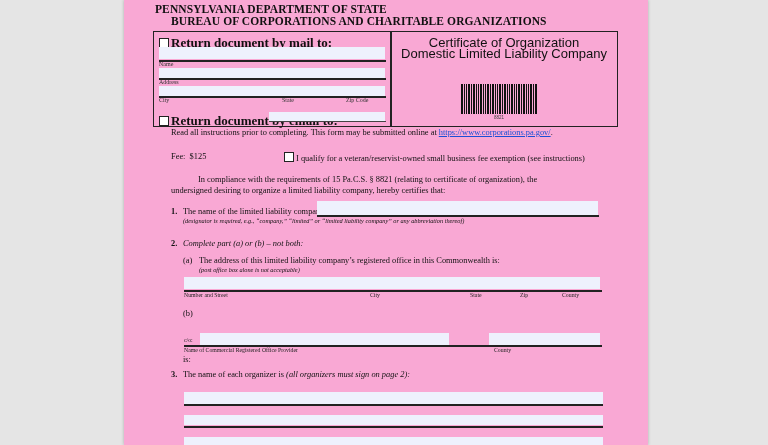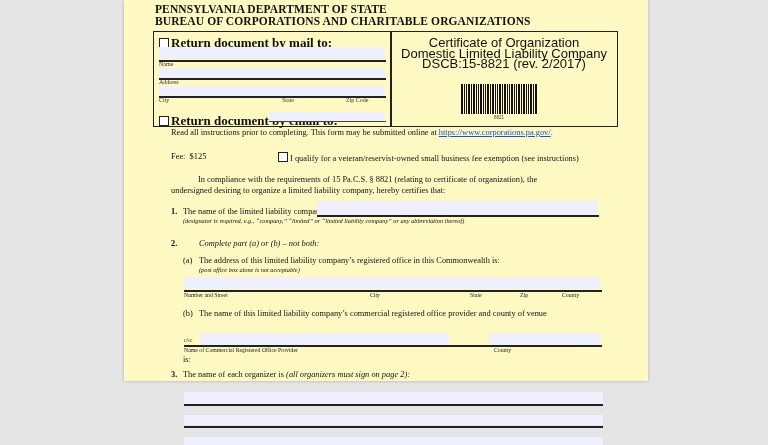--- a/index.html
+++ b/index.html
@@ -1,17 +1,17 @@
 <!DOCTYPE html>
 <html><head>
 <meta charset="utf-8">
 <style>
   html,body{margin:0;padding:0;}
   body{width:768px;height:445px;overflow:hidden;background:#e5e5e5;position:relative;font-family:"Liberation Serif",serif;color:#111;}
-  .page{position:absolute;left:124px;top:0;width:524px;height:381px;background:#fef9c3;box-shadow:0 0 3px rgba(0,0,0,0.25);}
+  .page{position:absolute;left:124px;top:0;width:524px;height:445px;background:#f9a8d4;box-shadow:0 0 3px rgba(0,0,0,0.25);}
   .abs{position:absolute;white-space:nowrap;}
   .hdr{font-weight:bold;font-size:11.5px;letter-spacing:0.1px;left:31px;}
   .box{position:absolute;left:29px;top:31px;width:465px;height:96px;border:1.5px solid #222;box-sizing:border-box;}
   .box .divider{position:absolute;left:236px;top:0;width:1.5px;height:100%;background:#222;}
   .chk{display:inline-block;width:8px;height:8px;border:1px solid #222;vertical-align:-1px;margin-right:2px;background:#fff;}
   .small-b{font-size:13px;font-weight:bold;}
   .tiny{font-size:6px;color:#333;}
   .fill{position:absolute;background:#eef1fd;}
   .line{position:absolute;height:1.5px;background:#222;}
   .thinline{position:absolute;height:1px;background:#444;}
@@ -23,21 +23,21 @@
   .it{font-style:italic;}
   .num{font-weight:bold;font-size:8.4px;}
   .lbl{font-size:5.8px;color:#222;}
 </style>
 </head>
 <body>
 
 <div class="page">
 
   <div class="abs hdr" style="top:3px;">PENNSYLVANIA DEPARTMENT OF STATE</div>
-  <div class="abs hdr" style="top:15px;">BUREAU OF CORPORATIONS AND CHARITABLE ORGANIZATIONS</div>
+  <div class="abs hdr" style="top:15px;margin-left:16px;">BUREAU OF CORPORATIONS AND CHARITABLE ORGANIZATIONS</div>
 
   <div class="box">
     <div class="divider"></div>
 
     <div class="abs small-b" style="left:5px;top:3px;">
       <span class="chk"></span><span>Return document by mail to:</span>
     </div>
 
     <div class="fill" style="left:5px;top:15px;width:226px;height:12px;"></div>
     <div class="line" style="left:5px;top:28px;width:227px;"></div>
@@ -55,21 +55,20 @@
 
     <div class="abs small-b" style="left:5px;top:81px;">
       <span class="chk"></span><span>Return document by email to:</span>
     </div>
     <div class="fill" style="left:115px;top:80px;width:116px;height:9px;"></div>
     <div class="thinline" style="left:115px;top:89px;width:117px;"></div>
 
     <div class="cert">
       <div>Certificate of Organization</div>
       <div>Domestic Limited Liability Company</div>
-      <div>DSCB:15-8821 (rev. 2/2017)</div>
     </div>
 
     <svg class="barcode" viewBox="0 0 76 30" preserveAspectRatio="none">
       <g fill="#111">
         <rect x="0" y="0" width="2" height="30"></rect>
           <rect x="3" y="0" width="1" height="30"></rect>
           <rect x="5" y="0" width="1" height="30"></rect>
           <rect x="7" y="0" width="2" height="30"></rect>
         <rect x="10" y="0" width="1" height="30"></rect>
           <rect x="12" y="0" width="2" height="30"></rect>
@@ -102,49 +101,48 @@
       </g>
     </svg>
     <div class="bc-label">8821</div>
   </div>
 
   <div class="abs body-t" style="left:47px;top:128px;">
     <span>Read all instructions prior to completing. This form may be submitted online at </span><span class="link">https://www.corporations.pa.gov/</span><span>.</span>
   </div>
 
   <div class="abs body-t" style="left:47px;top:152px;white-space:pre;">Fee:  $125</div>
-  <div class="abs body-t" style="left:116px;top:152px;padding-left:38px;">
+  <div class="abs body-t" style="left:122px;top:152px;padding-left:38px;">
     <span class="chk"></span><span>I qualify for a veteran/reservist-owned small business fee exemption (see instructions)</span>
   </div>
 
   <div class="abs body-t" style="left:74px;top:175px;">In compliance with the requirements of 15 Pa.C.S. § 8821 (relating to certificate of organization), the</div>
   <div class="abs body-t" style="left:47px;top:186px;">undersigned desiring to organize a limited liability company, hereby certifies that:</div>
 
   <div class="abs num" style="left:47px;top:207px;">1.</div>
   <div class="abs body-t" style="left:59px;top:207px;">The name of the limited liability company is:</div>
   <div class="fill" style="left:193px;top:201px;width:281px;height:14px;"></div>
   <div class="line" style="left:193px;top:215px;width:282px;"></div>
   <div class="abs it" style="left:59px;top:217px;font-size:6.3px;">(designator is required, e.g., “company,” “limited” or “limited liability company” or any abbreviation thereof)</div>
 
   <div class="abs num" style="left:47px;top:239px;">2.</div>
-  <div class="abs body-t it" style="left:59px;top:239px;margin-left:16px;">Complete part (a) or (b) – not both:</div>
+  <div class="abs body-t it" style="left:59px;top:239px;">Complete part (a) or (b) – not both:</div>
 
   <div class="abs body-t" style="left:59px;top:256px;">(a)</div>
   <div class="abs body-t" style="left:75px;top:256px;">The address of this limited liability company’s registered office in this Commonwealth is:</div>
   <div class="abs it" style="left:75px;top:266px;font-size:6.3px;">(post office box alone is not acceptable)</div>
   <div class="fill" style="left:60px;top:277px;width:416px;height:12px;"></div>
   <div class="line" style="left:60px;top:290px;width:418px;"></div>
   <div class="abs lbl" style="left:60px;top:292px;">Number and Street</div>
   <div class="abs lbl" style="left:246px;top:292px;">City</div>
   <div class="abs lbl" style="left:346px;top:292px;">State</div>
   <div class="abs lbl" style="left:396px;top:292px;">Zip</div>
   <div class="abs lbl" style="left:438px;top:292px;">County</div>
 
   <div class="abs body-t" style="left:59px;top:309px;">(b)</div>
-  <div class="abs body-t" style="left:75px;top:309px;">The name of this limited liability company’s commercial registered office provider and county of venue</div>
   <div class="abs body-t" style="left:59px;top:319px;margin-top:36px;">is:</div>
   <div class="abs lbl" style="left:60px;top:337px;">c/o:</div>
   <div class="fill" style="left:76px;top:333px;width:249px;height:12px;"></div>
   <div class="fill" style="left:365px;top:333px;width:111px;height:12px;"></div>
   <div class="line" style="left:60px;top:345px;width:418px;"></div>
   <div class="abs lbl" style="left:60px;top:347px;">Name of Commercial Registered Office Provider</div>
   <div class="abs lbl" style="left:370px;top:347px;">County</div>
 
   <div class="abs num" style="left:47px;top:370px;">3.</div>
   <div class="abs body-t" style="left:59px;top:370px;"><span>The name of each organizer is </span><span class="it">(all organizers must sign on page 2):</span></div>

